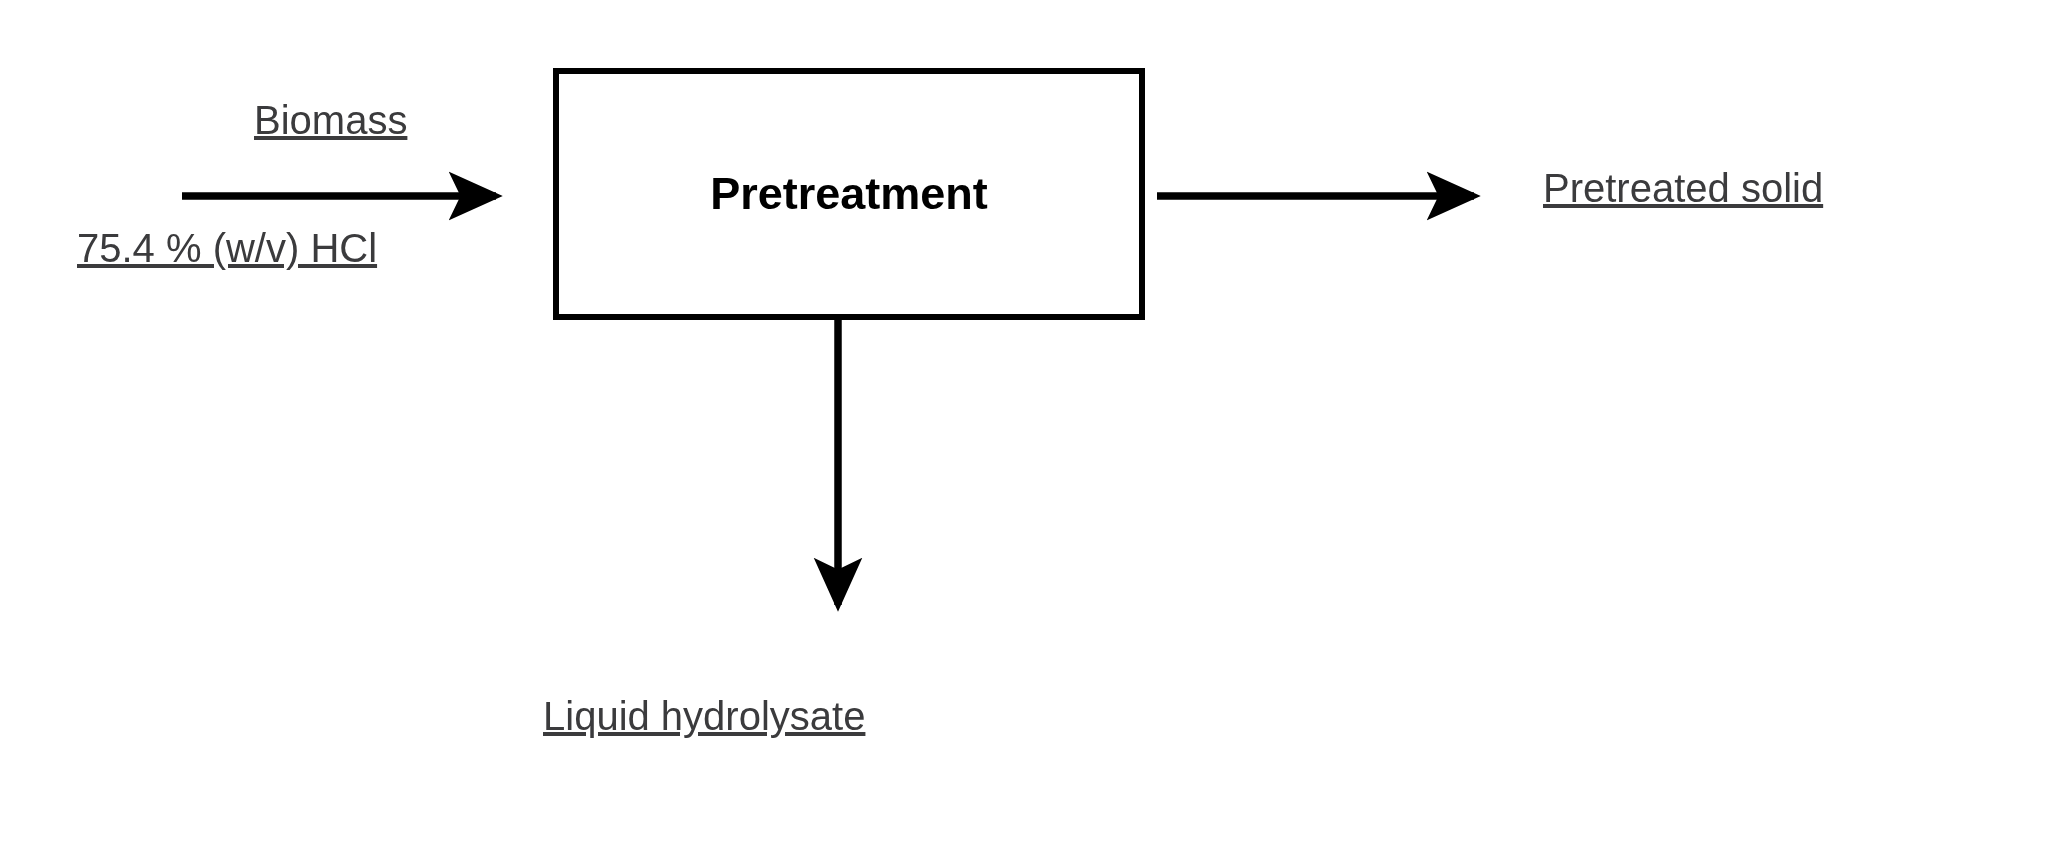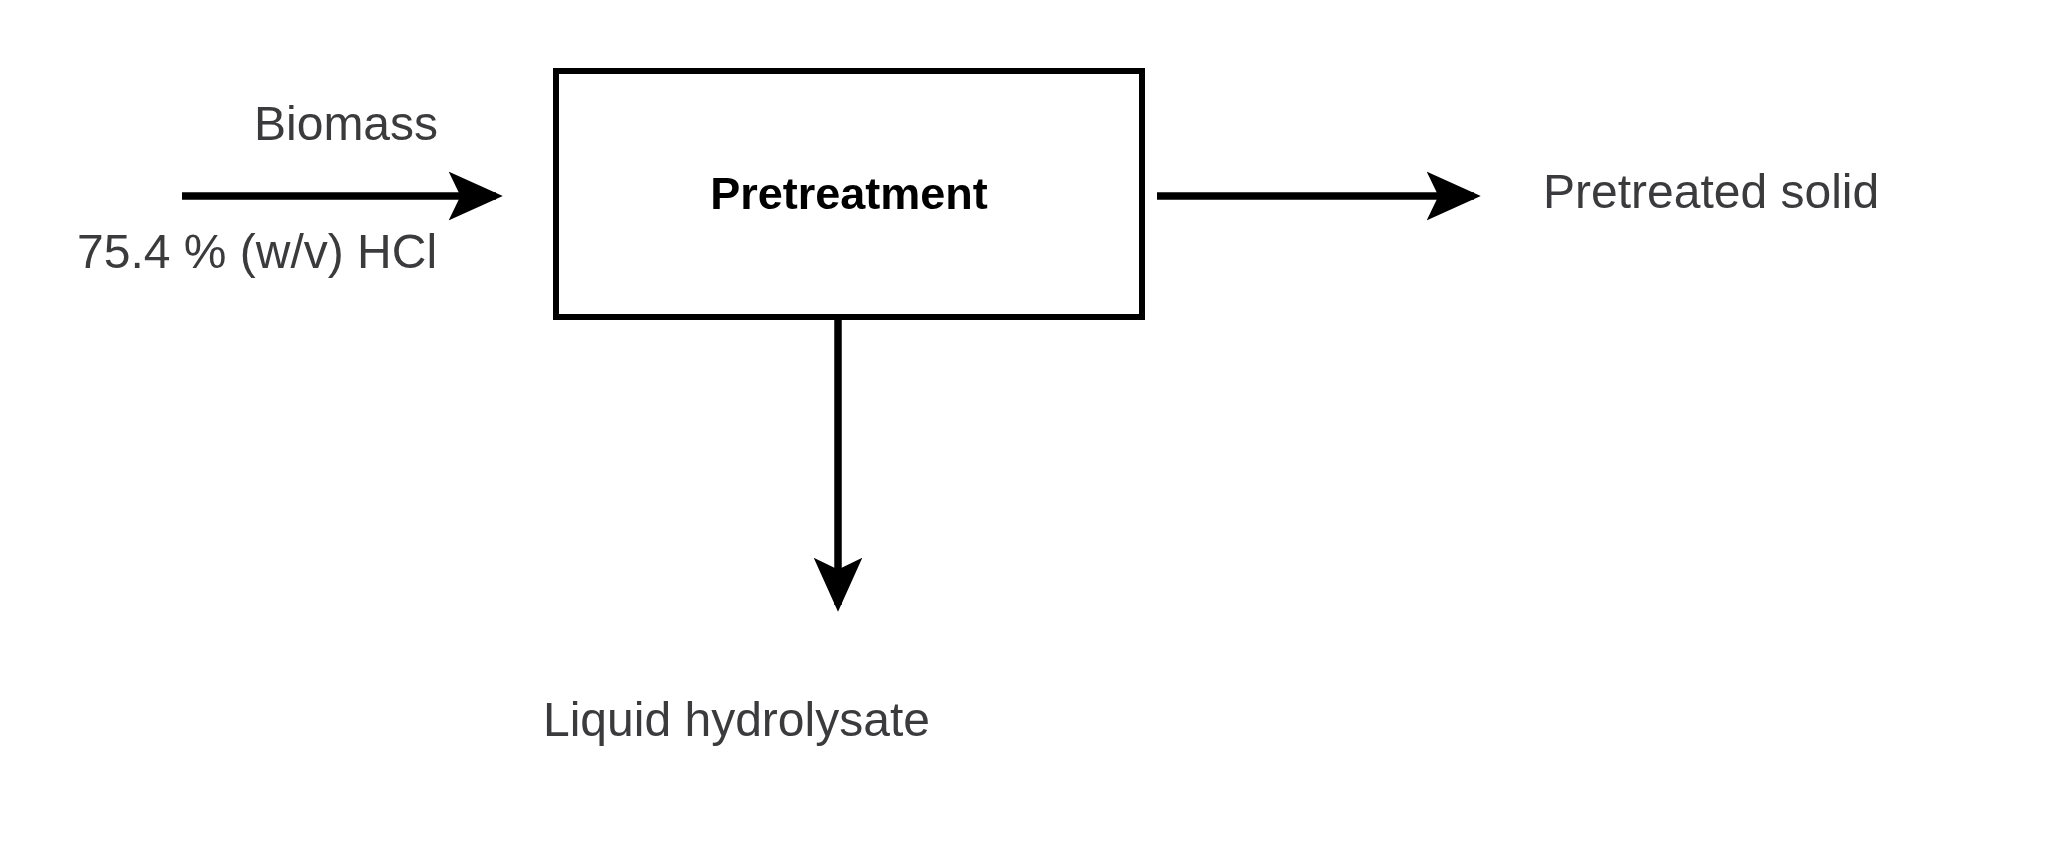--- a/index.html
+++ b/index.html
@@ -50,26 +50,27 @@
     line-height: 1.28;
     letter-spacing: 0px;
     color: #000000;
     white-space: nowrap;
     text-align: center;
   }
 
   
   .stream-label {
     position: absolute;
-    font-size: 48px;
+    font-size: 40px;
     font-weight: normal;
     line-height: 1.1;
     color: #3b3b3d;
     white-space: nowrap;
     z-index: 4;
+    text-decoration: underline;
   }
   #label-biomass {
     left: 254px;
     top: 98px;
   }
   #label-acid {
     left: 77px;
     top: 226px;
     z-index: 2;
   }

